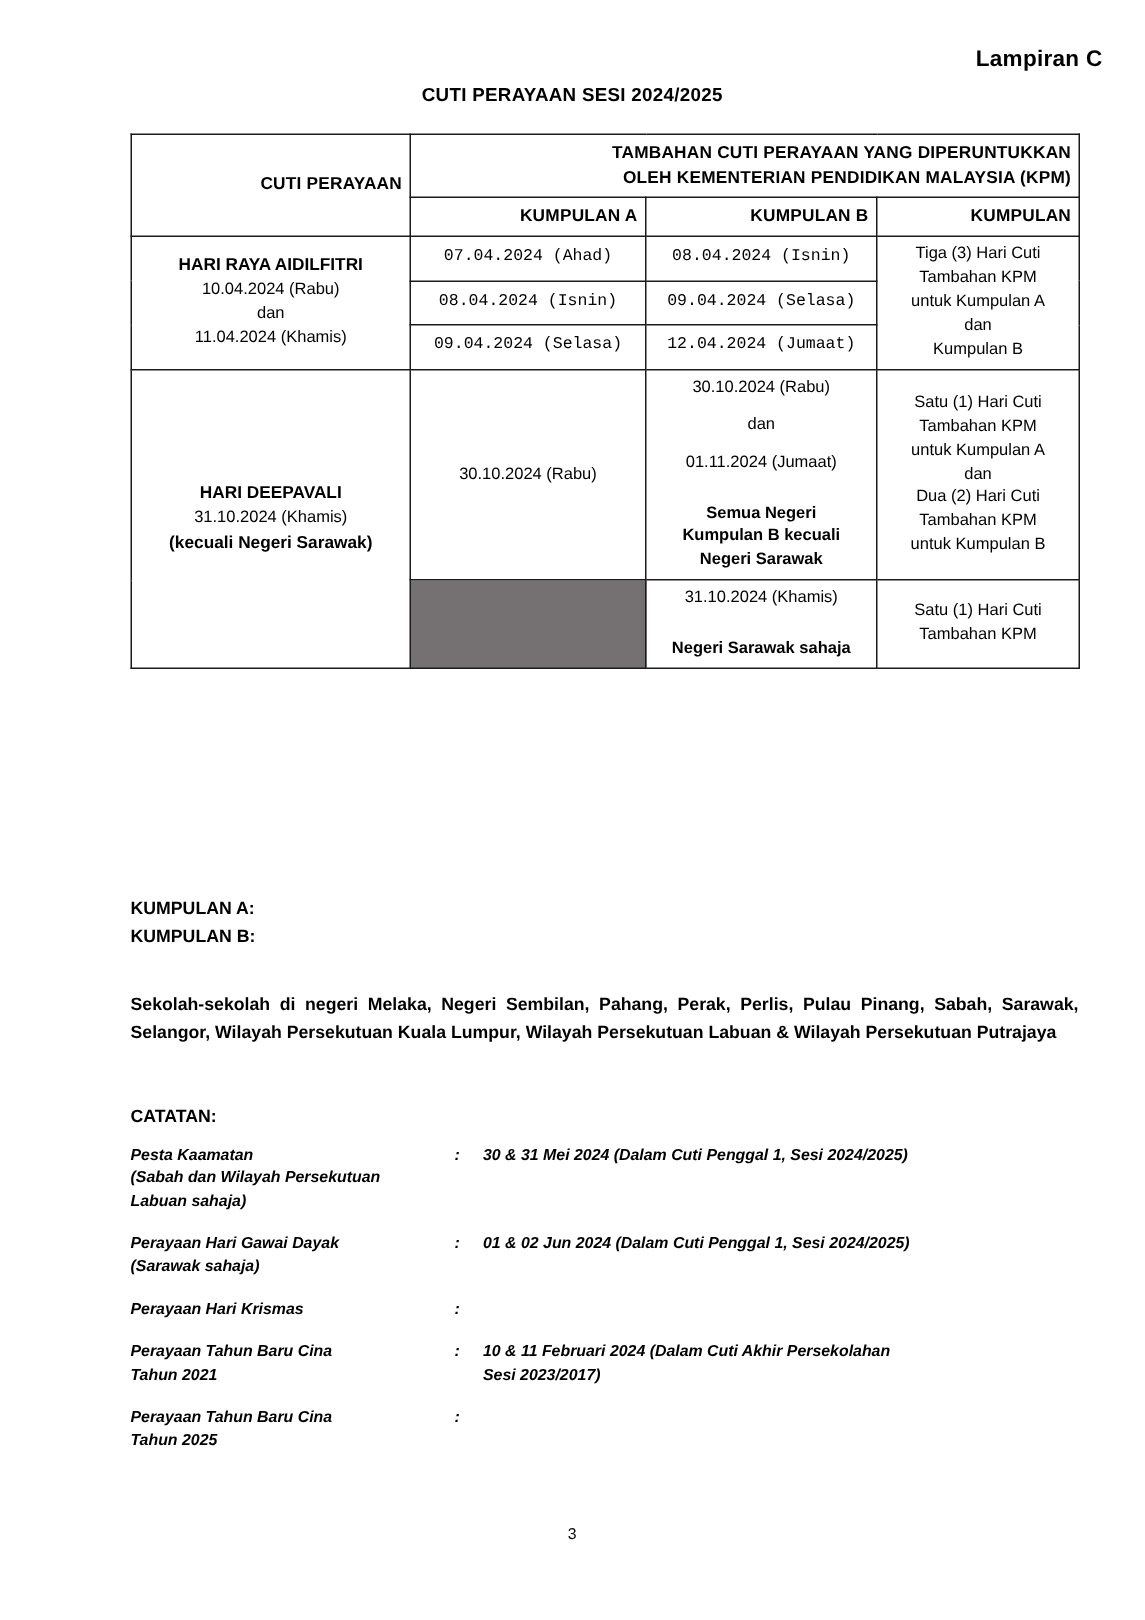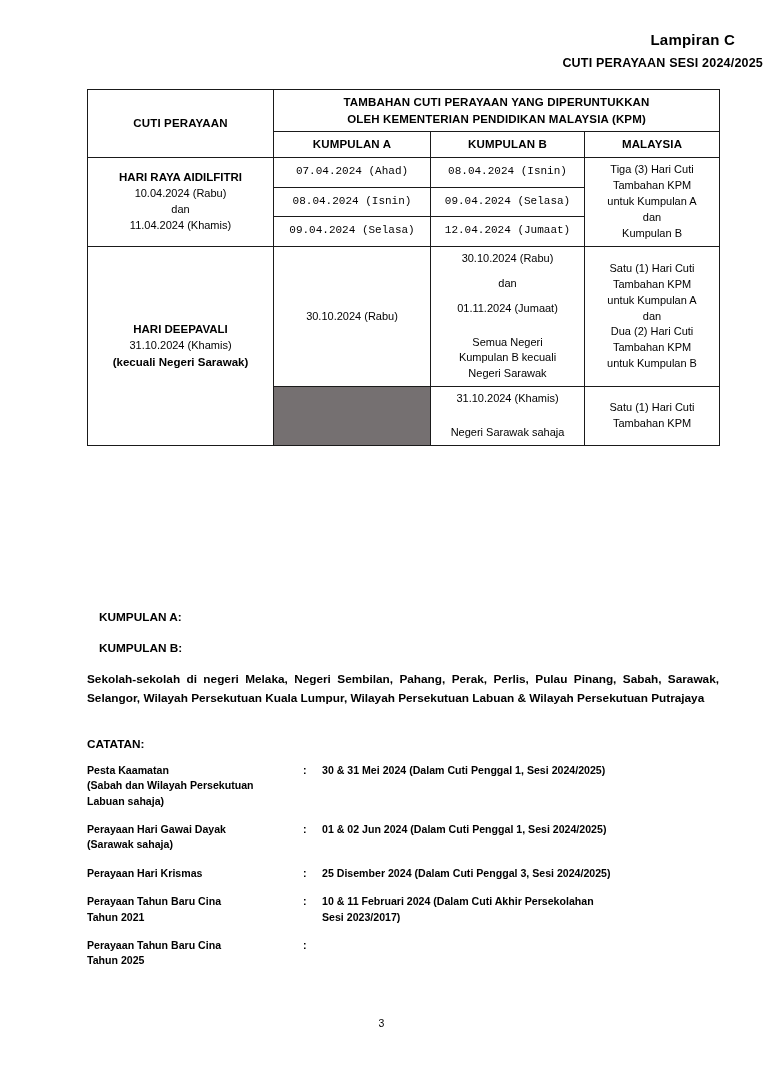--- a/index.html
+++ b/index.html
@@ -28,21 +28,21 @@
     right: 28px;
     font-size: 15px;
     font-weight: bold;
     letter-spacing: 0.2px;
   }
   .doc-title {
     position: absolute;
     top: 56px;
     left: 0;
     width: 763px;
-    text-align: right;
+    text-align: center;
     font-size: 12.5px;
     font-weight: bold;
     letter-spacing: 0.2px;
   }
 
   
   .tbl-wrap {
     position: absolute;
     left: 87px;
     top: 89px;
@@ -59,65 +59,67 @@
     vertical-align: middle;
     text-align: center;
     font-size: 11px;
     font-weight: normal;
     line-height: 1.45;
   }
   table.cuti th {
     font-weight: bold;
     font-size: 11.5px;
     letter-spacing: 0.15px;
+    text-align: right;
   }
   .col-a { width: 186px; }
   .col-b { width: 157px; }
   .col-c { width: 154px; }
   .col-d { width: 135px; }
 
   .hdr-span { line-height: 1.5; }
   .sect-name { font-weight: bold; font-size: 11.5px; }
   .sect-sub { font-size: 11px; font-weight: normal; }
-  .bold-note { font-weight: normal; }
+  .bold-note { font-weight: bold; }
   .shaded { background: #757071; border-color: #1a1a1a; }
   .thick-top { border-top-width: 2.4px; }
   .cell-pad-tall { padding-top: 10px; padding-bottom: 10px; font-family: Liberation Mono, monospace; }
   .gap-line { display: block; height: 9px; }
 
   
   .groups {
     position: absolute;
     left: 87px;
     top: 596px;
     width: 632px;
     font-size: 11.8px;
     font-weight: bold;
     line-height: 1.62;
   }
-  .groups .g-head { margin: 12px; }
+  .groups .g-head { margin: 0; }
   .groups .g-body { margin: 0 0 14px 0; text-align: justify; }
-  .groups .g-body.last { margin-bottom: 0; }
+  .groups .g-body.last { margin-bottom: 0; margin-top: 26px; }
 
   
   .catatan-title {
     position: absolute;
     left: 87px;
     top: 737px;
     font-size: 11.8px;
     font-weight: bold;
   }
   .catatan-list {
     position: absolute;
     left: 87px;
     top: 763px;
     width: 632px;
     font-size: 10.6px;
     font-weight: bold;
     line-height: 1.45;
+    font-style: italic;
   }
   .cat-row {
     display: flex;
     margin-bottom: 13px;
   }
   .cat-row:last-child { margin-bottom: 0; }
   .cat-label { width: 216px; flex: 0 0 216px; }
   .cat-colon { width: 19px; flex: 0 0 19px; }
   .cat-value { flex: 1 1 auto; }
 
@@ -151,21 +153,21 @@
         <tr>
           <th rowspan="2">CUTI PERAYAAN</th>
           <th colspan="3" class="hdr-span">
             <span>TAMBAHAN CUTI PERAYAAN YANG DIPERUNTUKKAN</span><br>
             <span>OLEH KEMENTERIAN PENDIDIKAN MALAYSIA (KPM)</span>
           </th>
         </tr>
         <tr>
           <th>KUMPULAN A</th>
           <th>KUMPULAN B</th>
-          <th>MALAYSIA</th>
+          <th>KUMPULAN</th>
         </tr>
       </thead>
       <tbody>
 
         <tr>
           <td rowspan="3">
             <span class="sect-name">HARI RAYA AIDILFITRI</span><br>
             <span class="sect-sub">10.04.2024 (Rabu)</span><br>
             <span class="sect-sub">dan</span><br>
             <span class="sect-sub">11.04.2024 (Khamis)</span>
@@ -267,23 +269,20 @@
       <div class="cat-value">
         <span>01 &amp; 02 Jun 2024 (Dalam Cuti Penggal 1, Sesi 2024/2025)</span>
       </div>
     </div>
 
     <div class="cat-row">
       <div class="cat-label">
         <span>Perayaan Hari Krismas</span>
       </div>
       <div class="cat-colon">:</div>
-      <div class="cat-value">
-        <span>25 Disember 2024 (Dalam Cuti Penggal 3, Sesi 2024/2025)</span>
-      </div>
     </div>
 
     <div class="cat-row">
       <div class="cat-label">
         <span>Perayaan Tahun Baru Cina</span><br>
         <span>Tahun 2021</span>
       </div>
       <div class="cat-colon">:</div>
       <div class="cat-value">
         <span>10 &amp; 11 Februari 2024 (Dalam Cuti Akhir Persekolahan</span><br>

